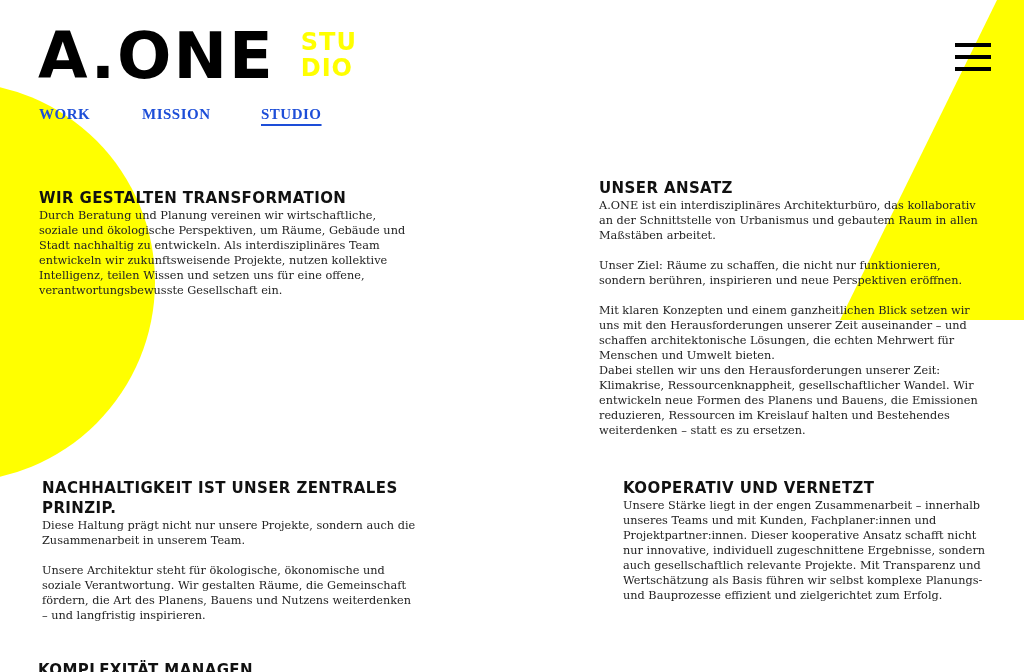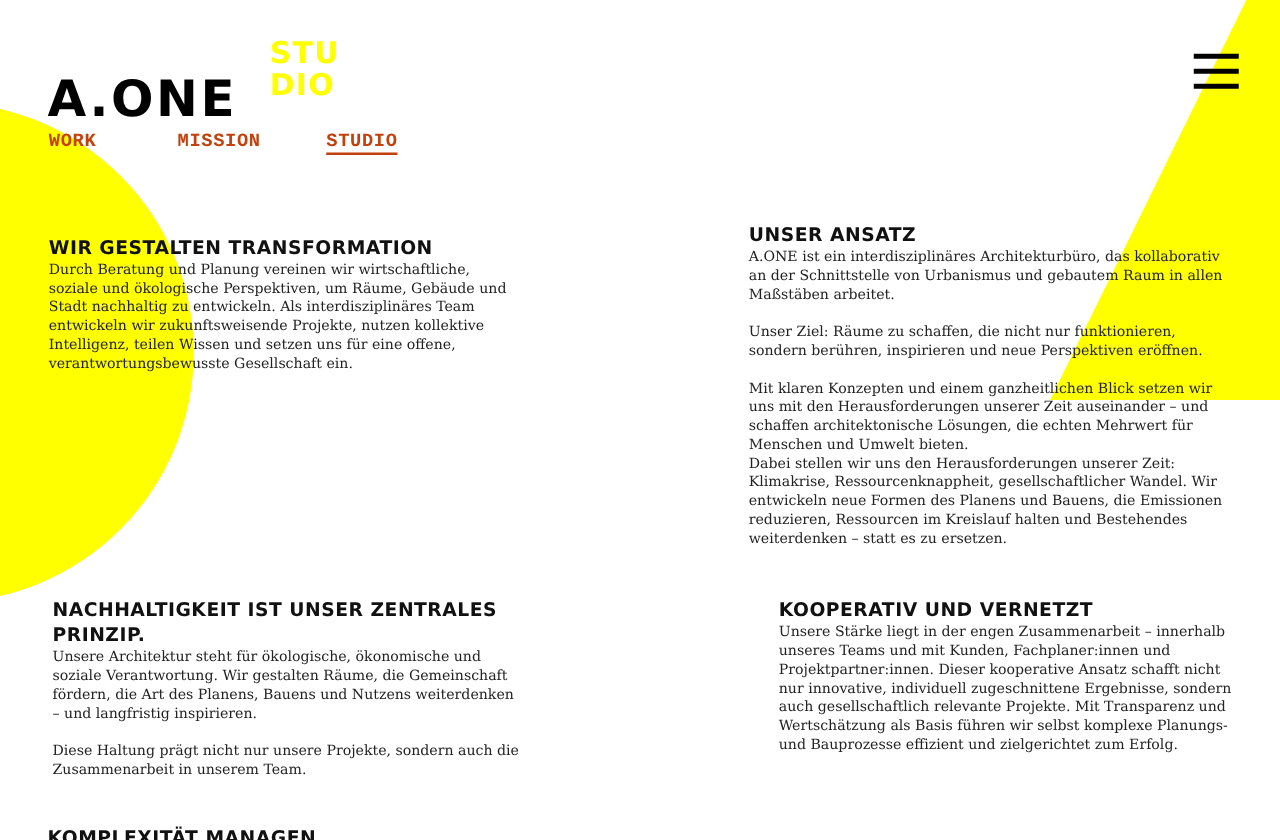--- a/index.html
+++ b/index.html
@@ -12,41 +12,41 @@
   }
   .deco-triangle {
     position: absolute; left: 0; top: 0; width: 1024px; height: 320px; z-index: 0;
     pointer-events: none;
   }
 
   .header { position: absolute; left: 0; top: 0; width: 1024px; height: 140px; z-index: 2; }
   .logo { position: absolute; left: 38px; top: 26px; display: flex; align-items: flex-start; }
   .logo-main {
     font-family: "DejaVu Sans", "Liberation Sans", sans-serif; font-weight: bold;
-    font-size: 40px; line-height: 60px; letter-spacing: 2px; color: #000; margin-top: 24px;
+    font-size: 64px; line-height: 60px; letter-spacing: 2px; color: #000;
   }
   .logo-sub {
     margin-left: 26px; margin-top: 3px;
     font-family: "DejaVu Sans", "Liberation Sans", sans-serif; font-weight: bold;
     font-size: 24px; line-height: 26px; letter-spacing: 1px; color: #ffff00;
   }
   .logo-sub span { display: block; }
 
   .menu-button {
     position: absolute; left: 955px; top: 41px; width: 36px; height: 32px; cursor: pointer;
   }
   .menu-button .bar { position: absolute; left: 0; width: 36px; height: 4px; background: #000; }
   .menu-button .bar:nth-child(1) { top: 2px; }
   .menu-button .bar:nth-child(2) { top: 14px; }
   .menu-button .bar:nth-child(3) { top: 26px; }
 
   .nav { position: absolute; top: 105px; left: 39px; display: flex; }
   .nav a {
-    font-family: Liberation Mono, monospace; font-weight: bold;
-    font-size: 15px; line-height: 18px; letter-spacing: 0.5px; color: #c2410c; text-decoration: none;
+    font-family: Liberation Serif, serif; font-weight: bold;
+    font-size: 15px; line-height: 18px; letter-spacing: 0.5px; color: #1d4ed8; text-decoration: none;
     cursor: pointer;
   }
   .nav a.nav-work { width: 103px; }
   .nav a.nav-mission { width: 119px; }
   .nav a.active { text-decoration: underline; text-underline-offset: 5px; text-decoration-thickness: 2px; }
 
   .section { position: absolute; z-index: 2; }
   .section h2 {
     font-family: "DejaVu Sans", "Liberation Sans", sans-serif; font-weight: bold;
     font-size: 15px; line-height: 20px; letter-spacing: 0.4px; color: #111; text-transform: uppercase;
@@ -102,22 +102,22 @@
 <section class="section" id="s2">
   <h2>UNSER ANSATZ</h2>
   <p>A.ONE ist ein interdisziplinäres Architekturbüro, das kollaborativ an der Schnittstelle von Urbanismus und gebautem Raum in allen Maßstäben arbeitet.</p>
   <p>Unser Ziel: Räume zu schaffen, die nicht nur funktionieren, sondern berühren, inspirieren und neue Perspektiven eröffnen.</p>
   <p>Mit klaren Konzepten und einem ganzheitlichen Blick setzen wir uns mit den Herausforderungen unserer Zeit auseinander – und schaffen architektonische Lösungen, die echten Mehrwert für Menschen und Umwelt bieten.</p>
   <p class="tight">Dabei stellen wir uns den Herausforderungen unserer Zeit: Klimakrise, Ressourcenknappheit, gesellschaftlicher Wandel. Wir entwickeln neue Formen des Planens und Bauens, die Emissionen reduzieren, Ressourcen im Kreislauf halten und Bestehendes weiterdenken – statt es zu ersetzen.</p>
 </section>
 
 <section class="section" id="s3">
   <h2>NACHHALTIGKEIT IST UNSER ZENTRALES PRINZIP.</h2>
+  <p>Diese Haltung prägt nicht nur unsere Projekte, sondern auch die Zusammenarbeit in unserem Team.</p>
   <p>Unsere Architektur steht für ökologische, ökonomische und soziale Verantwortung. Wir gestalten Räume, die Gemeinschaft fördern, die Art des Planens, Bauens und Nutzens weiterdenken – und langfristig inspirieren.</p>
-  <p>Diese Haltung prägt nicht nur unsere Projekte, sondern auch die Zusammenarbeit in unserem Team.</p>
 </section>
 
 <section class="section" id="s4">
   <h2>KOOPERATIV UND VERNETZT</h2>
   <p>Unsere Stärke liegt in der engen Zusammenarbeit – innerhalb unseres Teams und mit Kunden, Fachplaner:innen und Projektpartner:innen. Dieser kooperative Ansatz schafft nicht nur innovative, individuell zugeschnittene Ergebnisse, sondern auch gesellschaftlich relevante Projekte. Mit Transparenz und Wertschätzung als Basis führen wir selbst komplexe Planungs- und Bauprozesse effizient und zielgerichtet zum Erfolg.</p>
 </section>
 
 <section class="section" id="s5">
   <h2>KOMPLEXITÄT MANAGEN</h2>
 </section>

